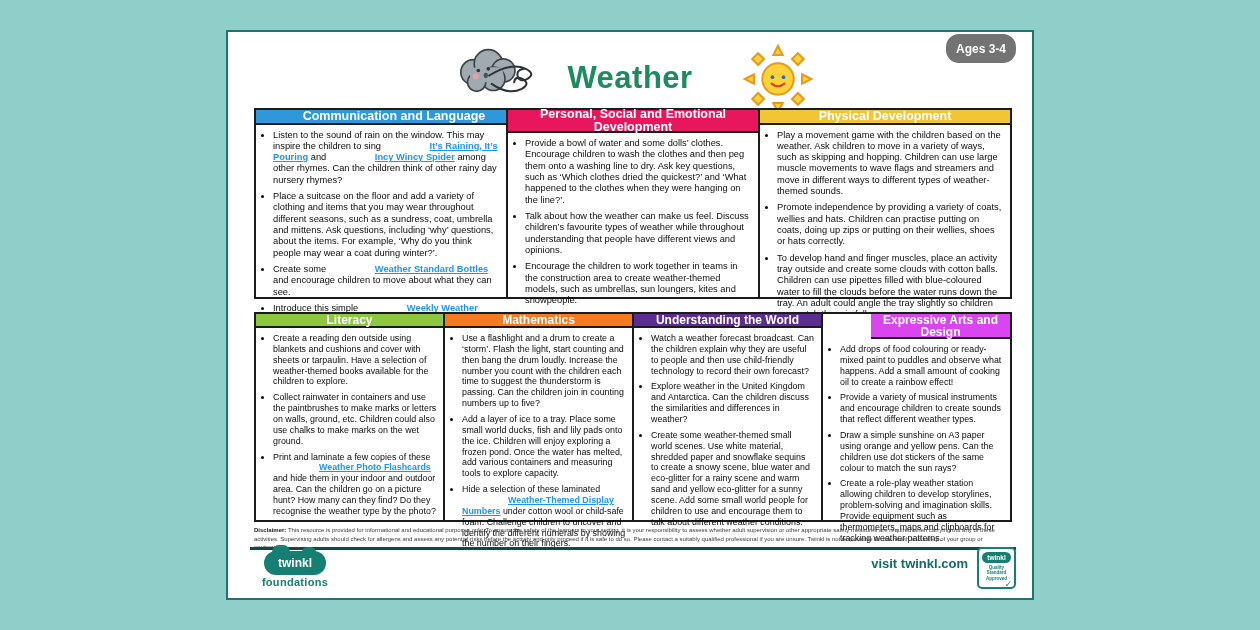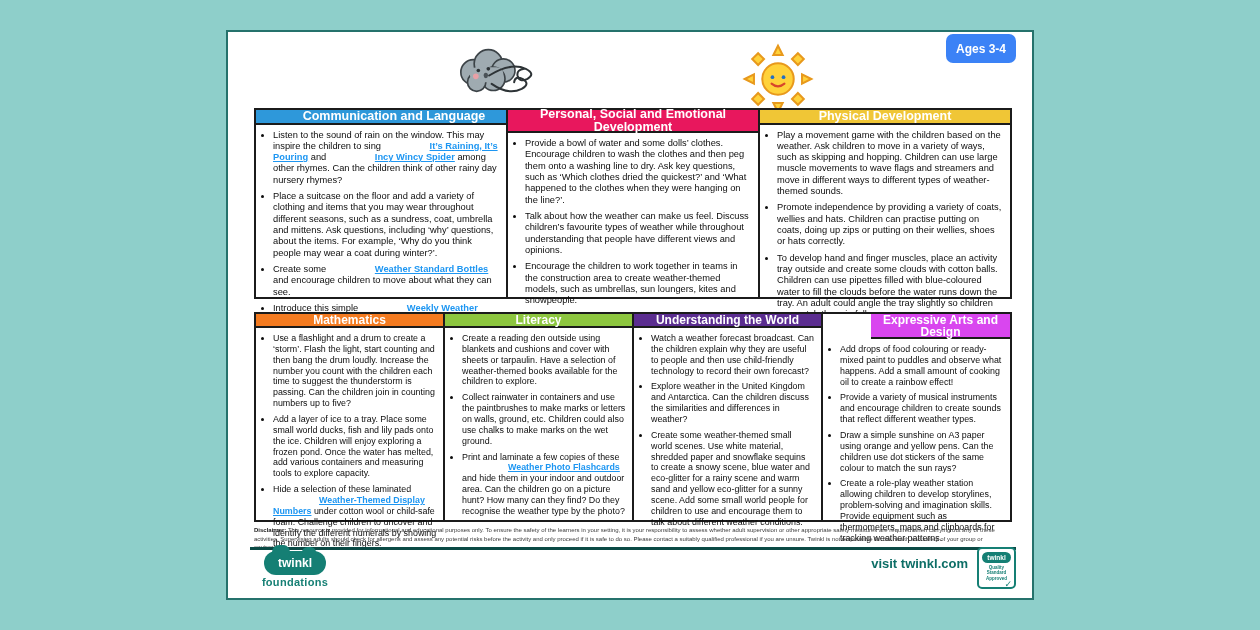--- a/index.html
+++ b/index.html
@@ -2,22 +2,22 @@
 <html><head>
 <meta charset="utf-8">
 <style>
   * { margin:0; padding:0; box-sizing:border-box; }
   html,body { width:1260px; height:630px; overflow:hidden; }
   body { font-family:"Liberation Sans", sans-serif; }
   .stage { position:relative; width:1260px; height:630px; background:#8ecfca; }
   .card { position:absolute; left:226px; top:30px; width:808px; height:570px;
           background:#ffffff; border:2px solid #25726c; }
   .ages-badge { position:absolute; left:718px; top:2px; width:70px; height:29px;
-          background:#3b82f6; color:#fff; font-weight:bold; font-size:12px;
-          border-radius:7px; display:flex; align-items:center; justify-content:center; }
+          background:#737373; color:#fff; font-weight:bold; font-size:12px;
+          border-radius:13px; display:flex; align-items:center; justify-content:center; }
   .title { position:absolute; left:0; top:28px; width:100%; text-align:center;
           font-size:31px; font-weight:bold; color:#1e8a5f; letter-spacing:0.5px; }
   .icon-cloud { position:absolute; left:222px; top:12px; }
   .icon-sun { position:absolute; left:512px; top:10px; }
 
   .acttable { position:absolute; display:flex; border:2px solid #1b1b1b; background:#fff; }
   #top-table { left:26px; top:76px; width:758px; height:191px; }
   #bottom-table { left:26px; top:280px; width:758px; height:210px; }
   .column { flex:1; border-right:2px solid #1b1b1b; display:flex; flex-direction:column; min-width:0; }
   .column:last-child { border-right:none; }
@@ -79,20 +79,21 @@
         <circle cx="46" cy="28" r="2.2" fill="#2d3336"></circle>
         <circle cx="31" cy="37" r="3.4" fill="#e8a0a6"></circle>
         <ellipse cx="43" cy="36" rx="2.6" ry="3.2" fill="#4a5257"></ellipse>
         <g fill="none" stroke="#2d3336" stroke-width="2.4" stroke-linecap="round">
           <path d="M47 36 q 26 -16 44 -8 q 12 6 2 12 q -10 5 -12 -4 q -1 -7 8 -8"></path>
           <path d="M50 46 q 20 14 36 6 q 11 -6 1 -12 q -9 -4 -10 4"></path>
         </g>
       </svg>
     </div>
 
+    <div class="title">Weather</div>
 
     <div class="icon-sun">
       <svg width="76" height="74" viewBox="0 0 80 80">
         <g fill="#ffd23a" stroke="#e8991c" stroke-width="2.2">
           <polygon points="40,4 35,14 45,14"></polygon>
           <polygon points="40,76 35,66 45,66"></polygon>
           <polygon points="4,40 14,35 14,45"></polygon>
           <polygon points="76,40 66,35 66,45"></polygon>
           <rect x="14" y="14" width="9" height="9" transform="rotate(45 18.5 18.5)"></rect>
           <rect x="57" y="14" width="9" height="9" transform="rotate(45 61.5 18.5)"></rect>
@@ -129,33 +130,33 @@
           <div class="col-header" style="background: rgb(240, 198, 54);">Physical Development</div>
           <ul class="bullets">
             <li class="bullet"><span>Play a movement game with the children based on the weather. Ask children to move in a variety of ways, such as skipping and hopping. Children can use large muscle movements to wave flags and streamers and move in different ways to different types of weather-themed sounds.</span></li>
             <li class="bullet"><span>Promote independence by providing a variety of coats, wellies and hats. Children can practise putting on coats, doing up zips or putting on their wellies, shoes or hats correctly.</span></li>
             <li class="bullet"><span>To develop hand and finger muscles, place an activity tray outside and create some clouds with cotton balls. Children can use pipettes filled with blue-coloured water to fill the clouds before the water runs down the tray. An adult could angle the tray slightly so children can watch the rain fall.</span></li>
           </ul>
         </div>
       </div>
     <div id="bottom-table" class="acttable">
         <div class="column">
+          <div class="col-header" style="background: rgb(141, 198, 63);">Literacy</div>
+          <ul class="bullets">
+            <li class="bullet"><span>Create a reading den outside using blankets and cushions and cover with sheets or tarpaulin. Have a selection of weather-themed books available for the children to explore.</span></li>
+            <li class="bullet"><span>Collect rainwater in containers and use the paintbrushes to make marks or letters on walls, ground, etc. Children could also use chalks to make marks on the wet ground.</span></li>
+            <li class="bullet"><span>Print and laminate a few copies of these </span><a class="link">Weather Photo Flashcards</a><span> and hide them in your indoor and outdoor area. Can the children go on a picture hunt? How many can they find? Do they recognise the weather type by the photo?</span></li>
+          </ul>
+        </div>
+        <div class="column">
           <div class="col-header" style="background: rgb(244, 123, 32);">Mathematics</div>
           <ul class="bullets">
             <li class="bullet"><span>Use a flashlight and a drum to create a ‘storm’. Flash the light, start counting and then bang the drum loudly. Increase the number you count with the children each time to suggest the thunderstorm is passing. Can the children join in counting numbers up to five?</span></li>
             <li class="bullet"><span>Add a layer of ice to a tray. Place some small world ducks, fish and lily pads onto the ice. Children will enjoy exploring a frozen pond. Once the water has melted, add various containers and measuring tools to explore capacity.</span></li>
             <li class="bullet"><span>Hide a selection of these laminated </span><a class="link">Weather-Themed Display Numbers</a><span> under cotton wool or child-safe foam. Challenge children to uncover and identify the different numerals by showing the number on their fingers.</span></li>
-          </ul>
-        </div>
-        <div class="column">
-          <div class="col-header" style="background: rgb(141, 198, 63);">Literacy</div>
-          <ul class="bullets">
-            <li class="bullet"><span>Create a reading den outside using blankets and cushions and cover with sheets or tarpaulin. Have a selection of weather-themed books available for the children to explore.</span></li>
-            <li class="bullet"><span>Collect rainwater in containers and use the paintbrushes to make marks or letters on walls, ground, etc. Children could also use chalks to make marks on the wet ground.</span></li>
-            <li class="bullet"><span>Print and laminate a few copies of these </span><a class="link">Weather Photo Flashcards</a><span> and hide them in your indoor and outdoor area. Can the children go on a picture hunt? How many can they find? Do they recognise the weather type by the photo?</span></li>
           </ul>
         </div>
         <div class="column">
           <div class="col-header" style="background: rgb(91, 45, 144);">Understanding the World</div>
           <ul class="bullets">
             <li class="bullet"><span>Watch a weather forecast broadcast. Can the children explain why they are useful to people and then use child-friendly technology to record their own forecast?</span></li>
             <li class="bullet"><span>Explore weather in the United Kingdom and Antarctica. Can the children discuss the similarities and differences in weather?</span></li>
             <li class="bullet"><span>Create some weather-themed small world scenes. Use white material, shredded paper and snowflake sequins to create a snowy scene, blue water and eco-glitter for a rainy scene and warm sand and yellow eco-glitter for a sunny scene. Add some small world people for children to use and encourage them to talk about different weather conditions.</span></li>
           </ul>
         </div>

